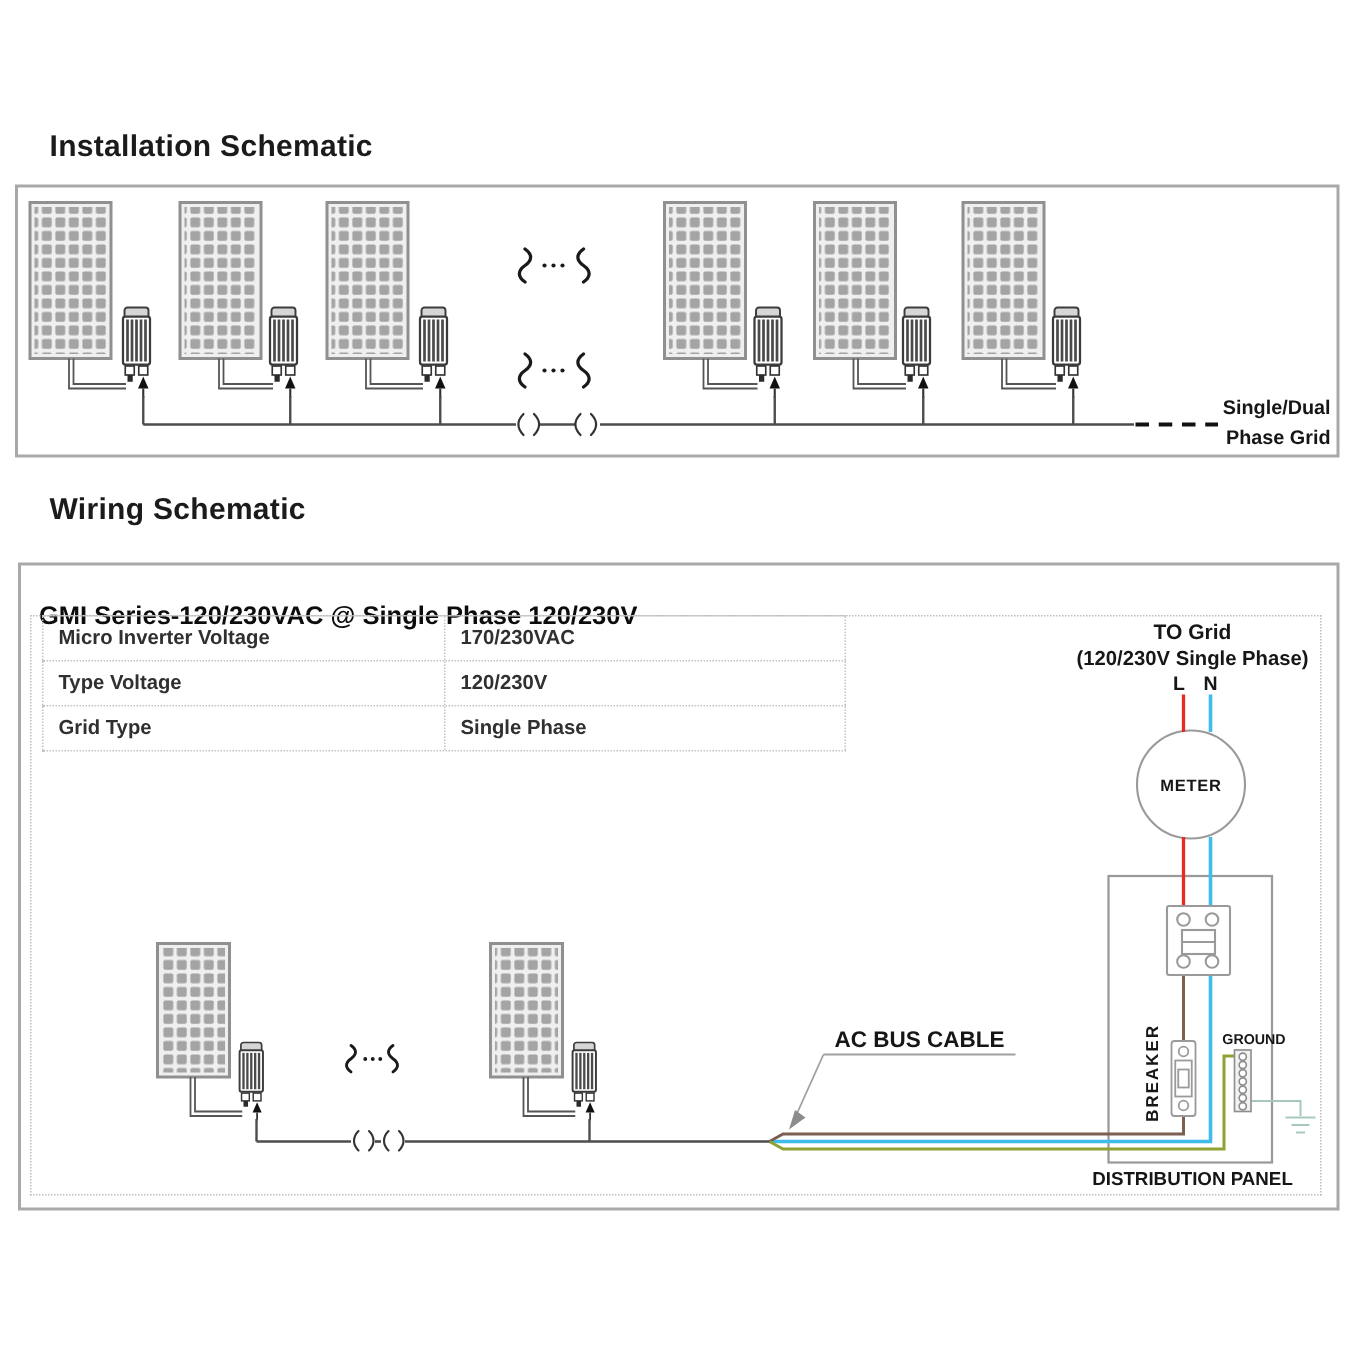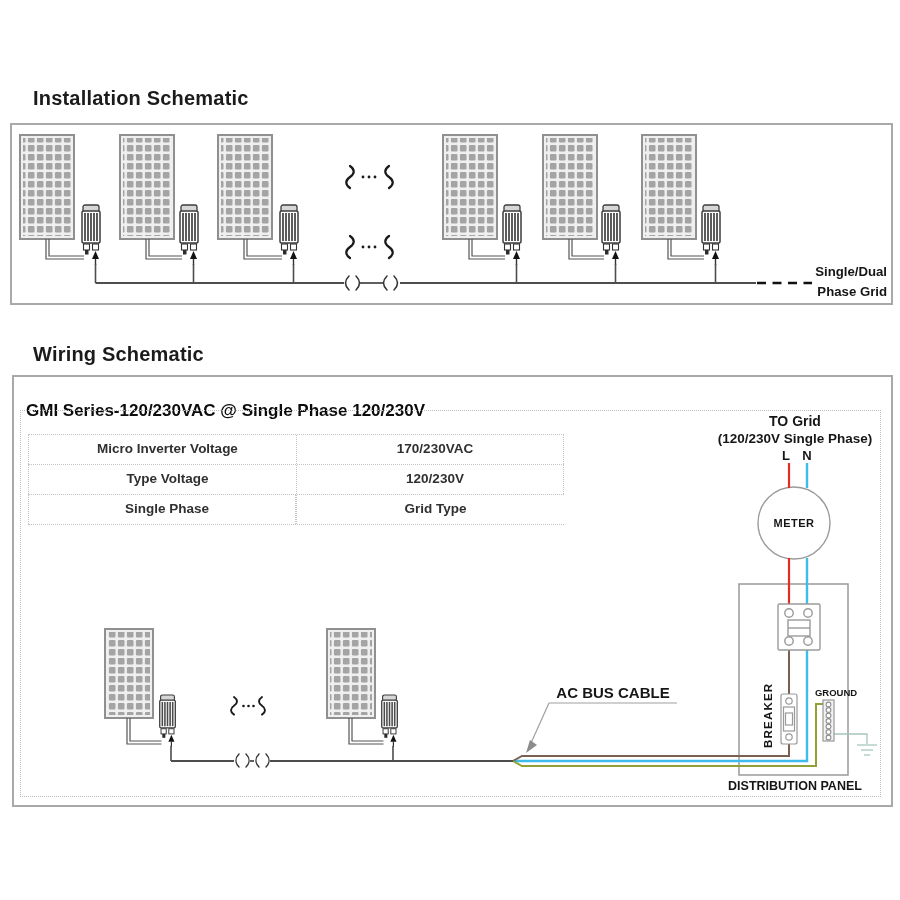--- a/index.html
+++ b/index.html
@@ -1,59 +1,59 @@
 <!DOCTYPE html>
 <html><head>
 <meta charset="utf-8">
 <style>
   html,body{margin:0;padding:0;background:#ffffff;}
   .page{position:relative;width:900px;height:900px;background:#ffffff;
         font-family:"Liberation Sans", sans-serif;overflow:hidden;}
-  .abs{position:absolute;text-align:center;}
+  .abs{position:absolute;}
   .h-title{font-size:20px;font-weight:bold;color:#1b1b1b;letter-spacing:.2px;}
   .box{border:2px solid #a9a9a9;background:#ffffff;}
   .gmi-title{font-size:17px;font-weight:bold;color:#0c0c0c;white-space:nowrap;}
   .dotted-area{border:1px dotted #bdbdbd;}
   .tbl{width:536px;border-top:1px dotted #c4c4c4;}
   .trow{display:flex;height:29px;line-height:28px;border-bottom:1px dotted #c4c4c4;}
   .tcell{font-size:13.5px;font-weight:bold;color:#303030;box-sizing:border-box;
          border-left:1px dotted #c4c4c4;padding-left:10px;white-space:nowrap;}
   .tlab{width:268px;}
   .tval{flex:1;border-right:1px dotted #c4c4c4;}
   svg{position:absolute;left:0;top:0;}
   svg text{font-family:"Liberation Sans", sans-serif;font-weight:bold;fill:#161616;}
 </style>
 </head>
 <body>
 
 <div class="page">
 
   <div class="abs h-title" style="left:33px;top:87px;">Installation Schematic</div>
-  <div class="abs h-title" style="left:33px;top:343px;">Wiring Schematic</div>
+  <div class="abs h-title" style="left:33px;top:329px;">Wiring Schematic</div>
 
   <div class="abs box" style="left:10px;top:123px;width:879px;height:178px;"></div>
 
   <div class="abs box" style="left:12px;top:375px;width:877px;height:428px;"></div>
 
   <div class="abs gmi-title" style="left:26px;top:383px;margin-top:18px;">GMI Series-120/230VAC @ Single Phase 120/230V</div>
 
   <div class="abs dotted-area" style="left:20px;top:410px;width:859px;height:385px;"></div>
 
-  <div class="abs tbl" style="left:28px;top:410px;margin-top:24px;">
+  <div class="abs tbl" style="left:28px;top:410px;">
     <div class="trow">
       <div class="tcell tlab">Micro Inverter Voltage</div>
       <div class="tcell tval">170/230VAC</div>
     </div>
     <div class="trow">
       <div class="tcell tlab">Type  Voltage</div>
       <div class="tcell tval">120/230V</div>
     </div>
     <div class="trow">
+      <div class="tcell tlab">Grid Type</div>
       <div class="tcell tval">Single Phase</div>
-      <div class="tcell tlab">Grid Type</div>
     </div>
   </div>
 
   <svg width="900" height="900" viewBox="0 0 900 900">
     <defs>
       <pattern id="pvcells" patternUnits="userSpaceOnUse" width="9" height="9">
         <rect x="0.9" y="0.9" width="6.6" height="6.6" rx="1.2" fill="#a4a4a4"></rect>
       </pattern>
 
       <g id="inv">

